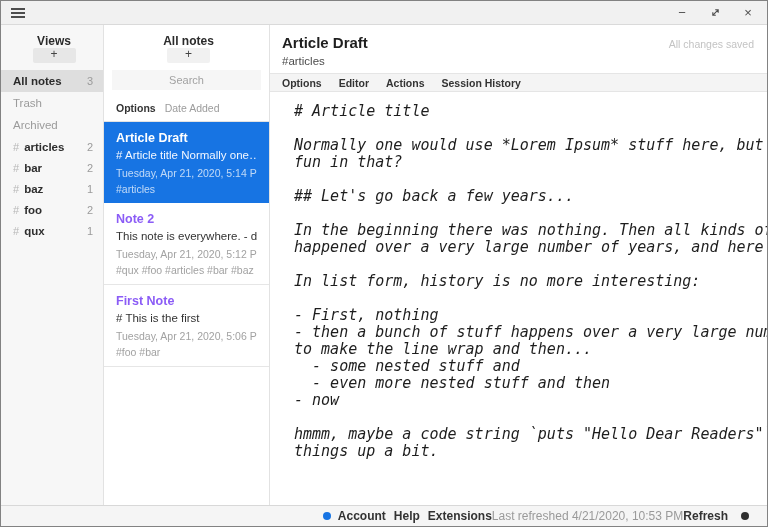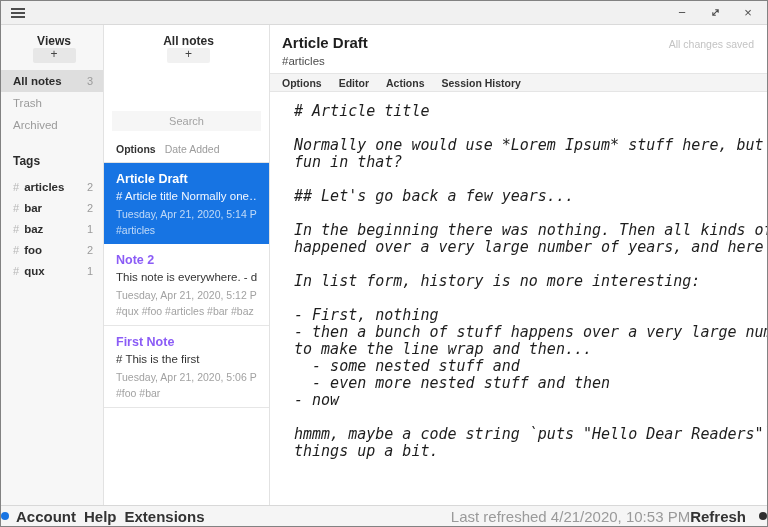--- a/index.html
+++ b/index.html
@@ -74,21 +74,21 @@
   
   .notes-col {
     width: 166px; flex: 0 0 166px;
     background: #fff;
     border-right: 1px solid #e2e2e2;
     display: flex; flex-direction: column;
     overflow: hidden;
   }
   .notes-col .panel-head { padding: 9px 8px 5px 12px; }
   .notes-col .plus-btn { background: #f1f1f1; }
-  .search-wrap { padding: 2px 8px 6px 8px; margin-top: 41px; }
+  .search-wrap { padding: 2px 8px 6px 8px; }
   .search-input {
     width: 100%; height: 20px;
     background: #f6f6f6; border: none; outline: none;
     text-align: center; font-size: 11px; color: #333;
     font-family: "Liberation Sans", sans-serif;
   }
   .search-input::placeholder { color: #a2a2a2; }
   .list-header {
     display: flex; align-items: center; gap: 9px;
     padding: 6px 12px 7px 12px;
@@ -140,23 +140,23 @@
     font-family: "DejaVu Sans Mono", monospace;
     font-size: 15px; line-height: 17px;
     color: #1e1e1e; white-space: pre; font-style: italic;
   }
 
   
   .footer {
     height: 21px; flex: 0 0 21px;
     background: #f5f5f5;
     border-top: 1px solid #d8d8d8;
-    display: flex; align-items: center; justify-content: space-between;
-    padding: 0 0;
-    font-size: 15px;
+    display: flex; align-items: center; justify-content: flex-end;
+    padding: 0 18px;
+    font-size: 12px;
   }
   .footer-left, .footer-right { display: flex; align-items: center; }
   .dot { width: 8px; height: 8px; border-radius: 50%; }
   .dot-blue { background: #1774e3; margin-right: 7px; }
   .dot-dark { background: #2f2f2f; margin-left: 13px; }
   .foot-btn { font-weight: bold; color: #333; cursor: pointer; }
   .foot-btn + .foot-btn { margin-left: 8px; }
   .foot-ext { margin-left: 21px; }
   .refresh-txt { color: #9a9a9a; }
 </style>
@@ -193,21 +193,20 @@
         <span class="lbl">All notes</span>
         <span class="count">3</span>
       </div>
       <div class="side-row dim">
         <span class="lbl">Trash</span>
       </div>
       <div class="side-row dim">
         <span class="lbl">Archived</span>
       </div>
 
-      <div class="tags-head">Tags</div>
 
       <div class="tag-row">
         <span class="tag-hash">#</span>
         <span class="tag-name">articles</span>
         <span class="count">2</span>
       </div>
       <div class="tag-row">
         <span class="tag-hash">#</span>
         <span class="tag-name">bar</span>
         <span class="count">2</span>

